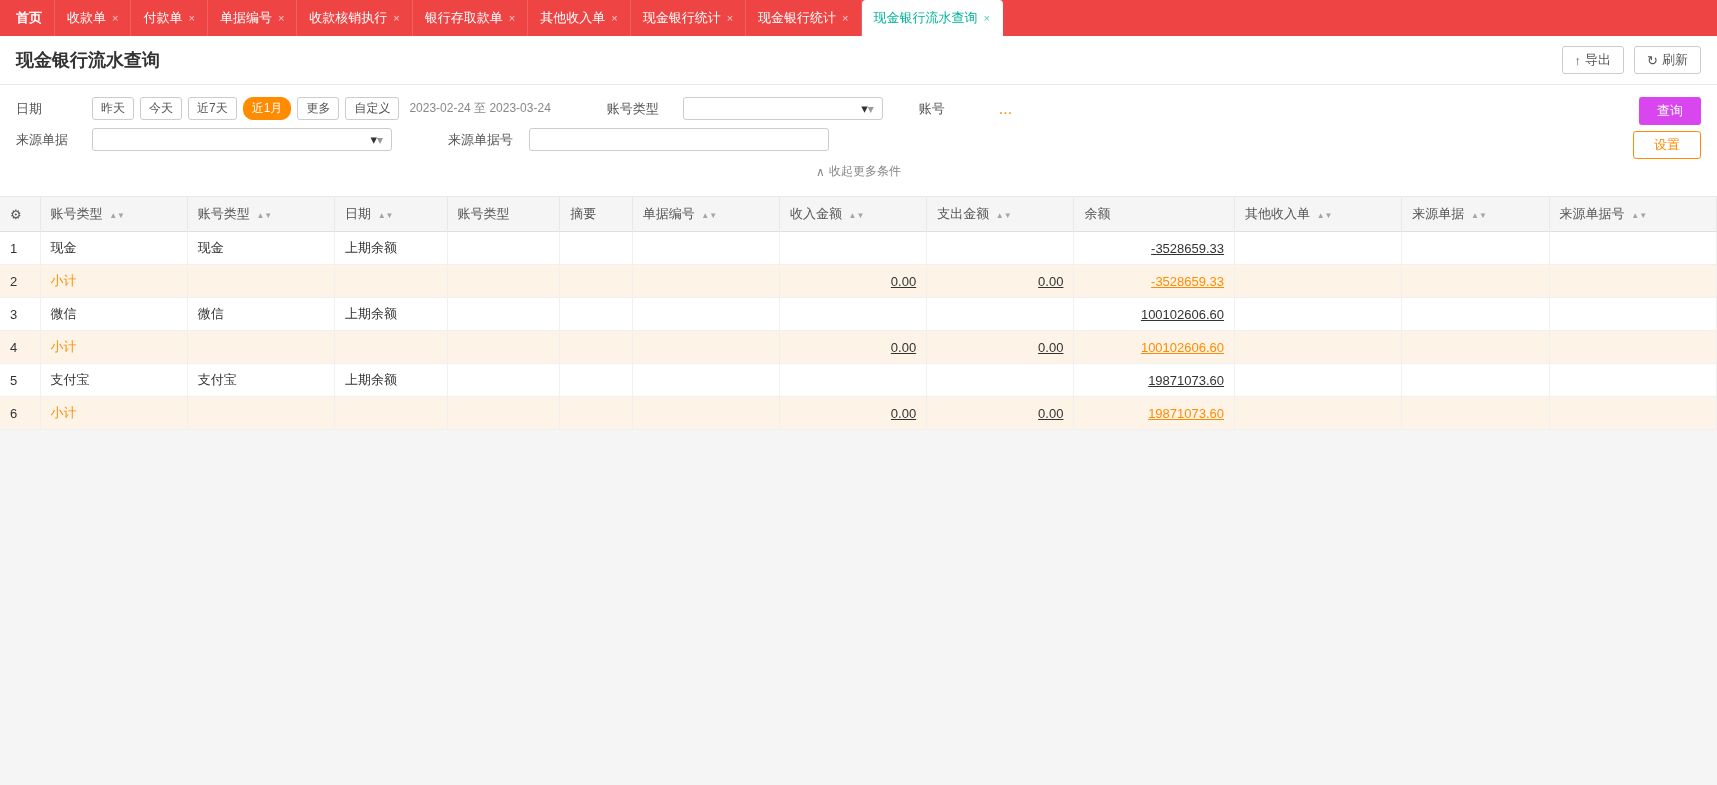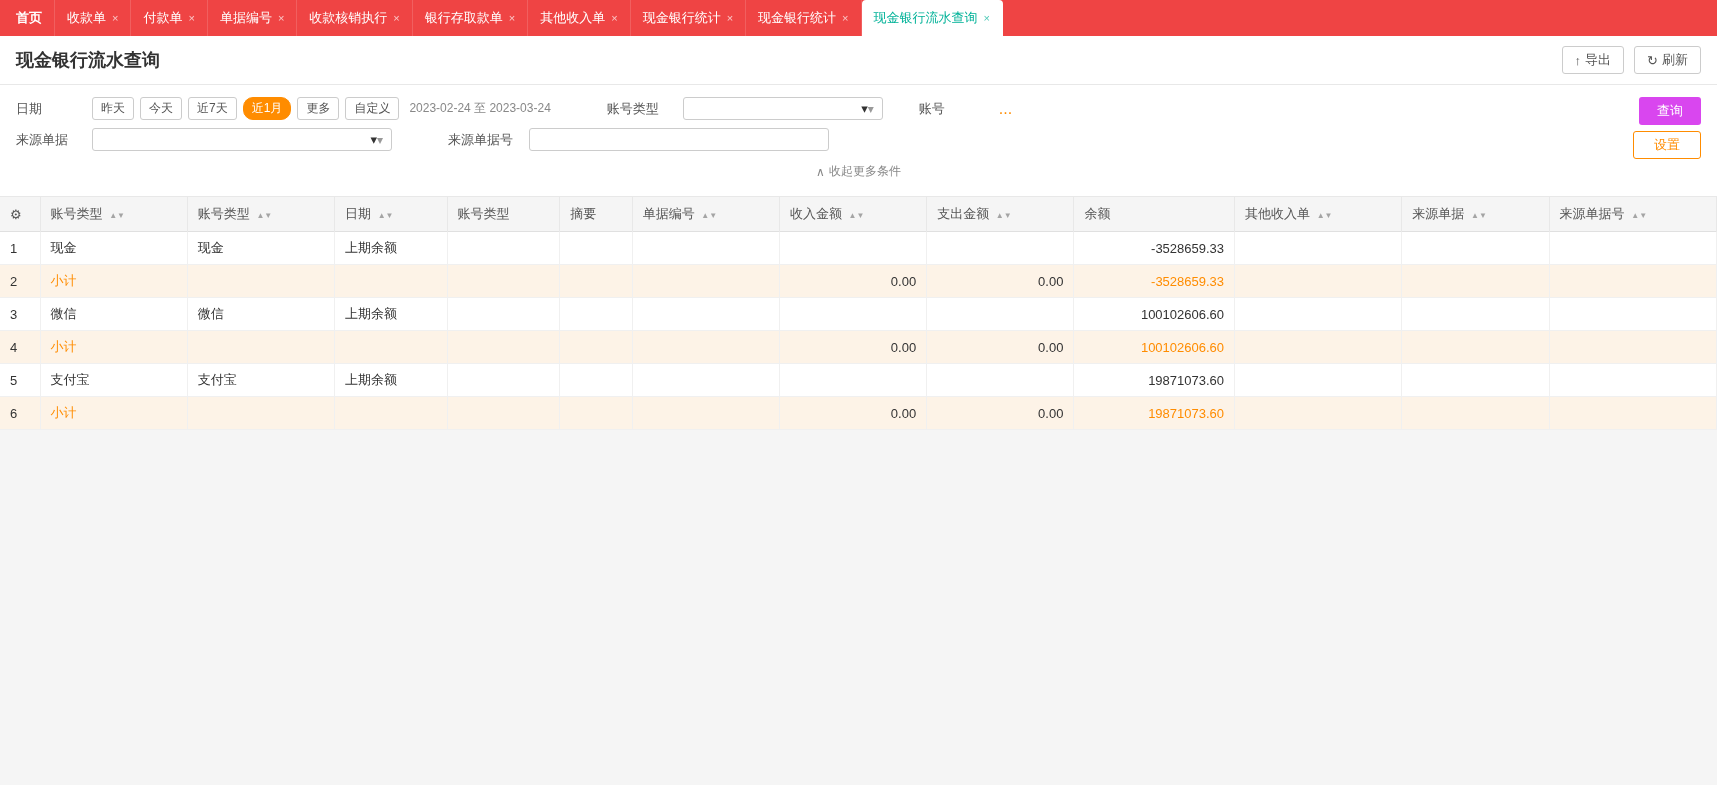--- a/index.html
+++ b/index.html
@@ -208,20 +208,21 @@
       background: #fdf3e7;
     }
     tbody td {
       padding: 7px 10px;
       border-right: 1px solid #f0f0f0;
       color: #333;
     }
     tbody td.number {
       text-align: right;
       color: #333;
+      text-decoration: underline;
     }
 
     .filter-main {
       display: flex;
       justify-content: space-between;
       align-items: flex-start;
     }
     .filter-left {
       flex: 1;
     }

